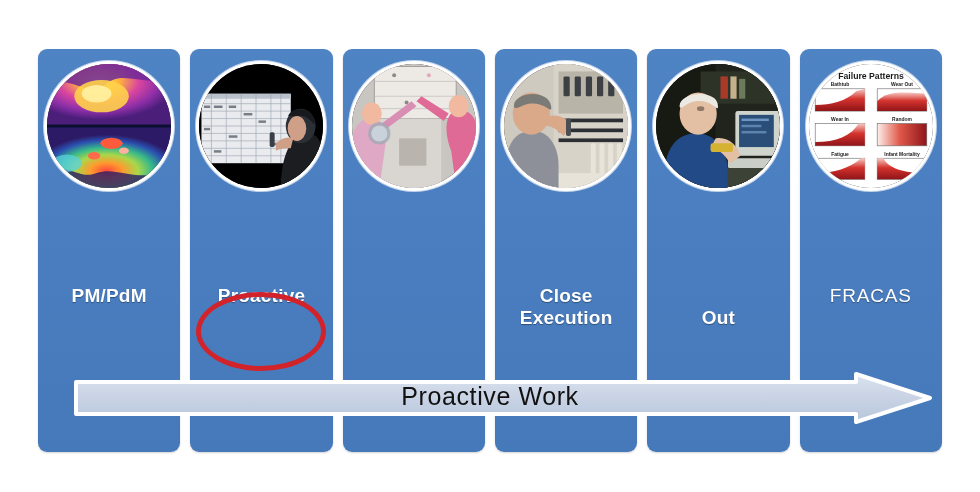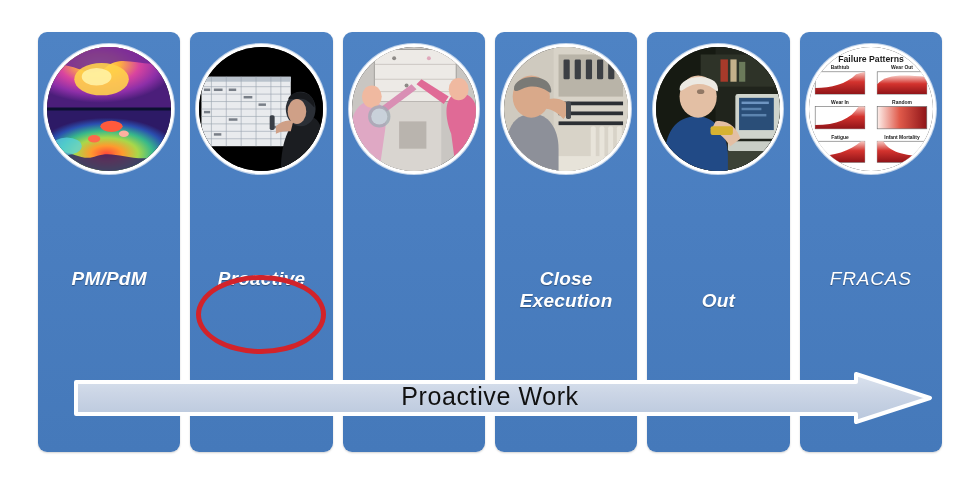--- a/index.html
+++ b/index.html
@@ -31,20 +31,21 @@
     display: flex;
     gap: 10px;
   }
 
   .panel {
     position: relative;
     flex: 1 1 0;
     border-radius: 9px;
     background: linear-gradient(180deg, #4e83c4 0%, #4a7ec0 45%, #4579ba 100%);
     box-shadow: 0 1px 2px rgba(0,0,0,0.18);
+    margin-top: 17px;
   }
 
   
   .photo-wrap {
     position: absolute;
     left: 50%;
     top: 12px;
     transform: translateX(-50%);
     width: 130px;
     height: 130px;
@@ -70,21 +71,20 @@
     left: 4px;
     right: 4px;
     top: 236px;
     text-align: center;
     color: #ffffff;
     font-weight: bold;
     font-size: 19px;
     line-height: 1.18;
     letter-spacing: 0.2px;
     text-shadow: 0 1px 1px rgba(0,0,0,0.35);
-    font-style: italic;
   }
   .label.thin {
     font-weight: normal;
     letter-spacing: 0.8px;
   }
 
   
   .highlight-ellipse {
     position: absolute;
     left: 50%;

